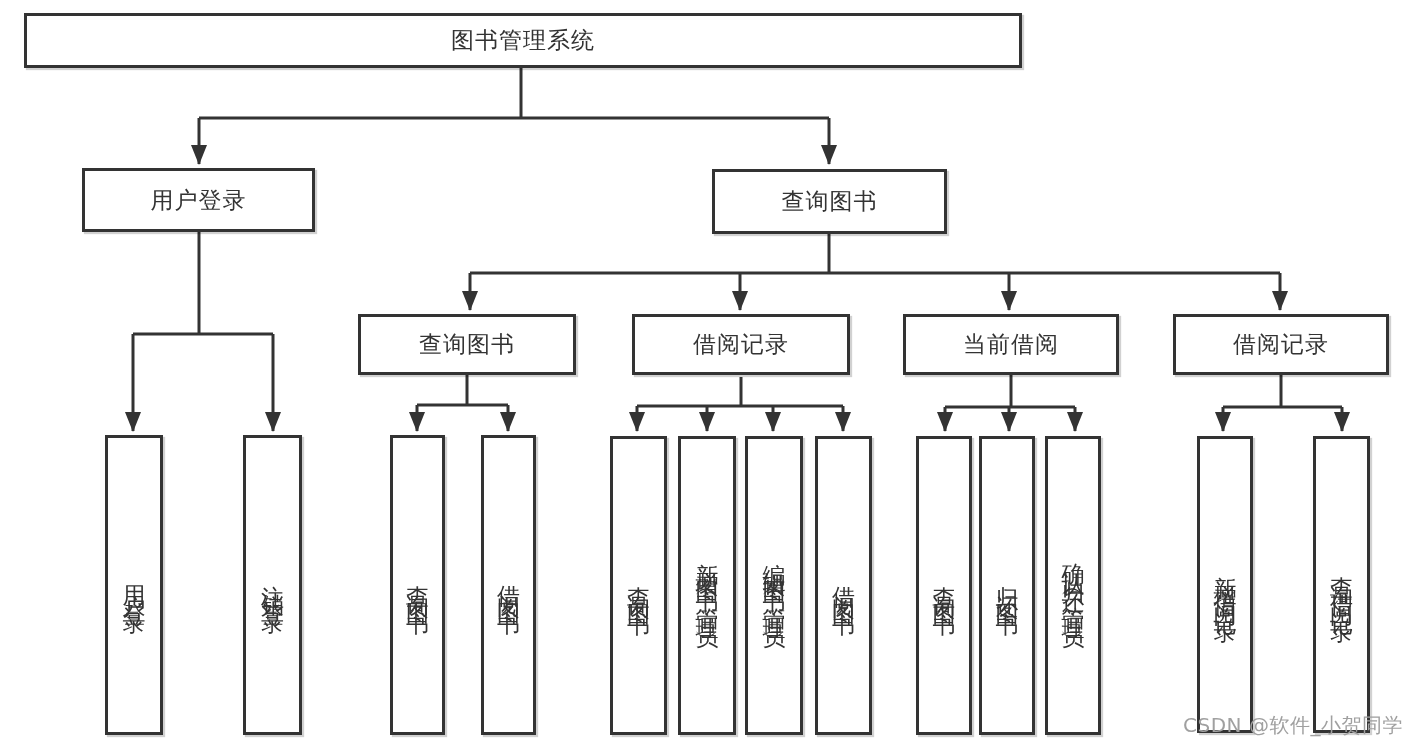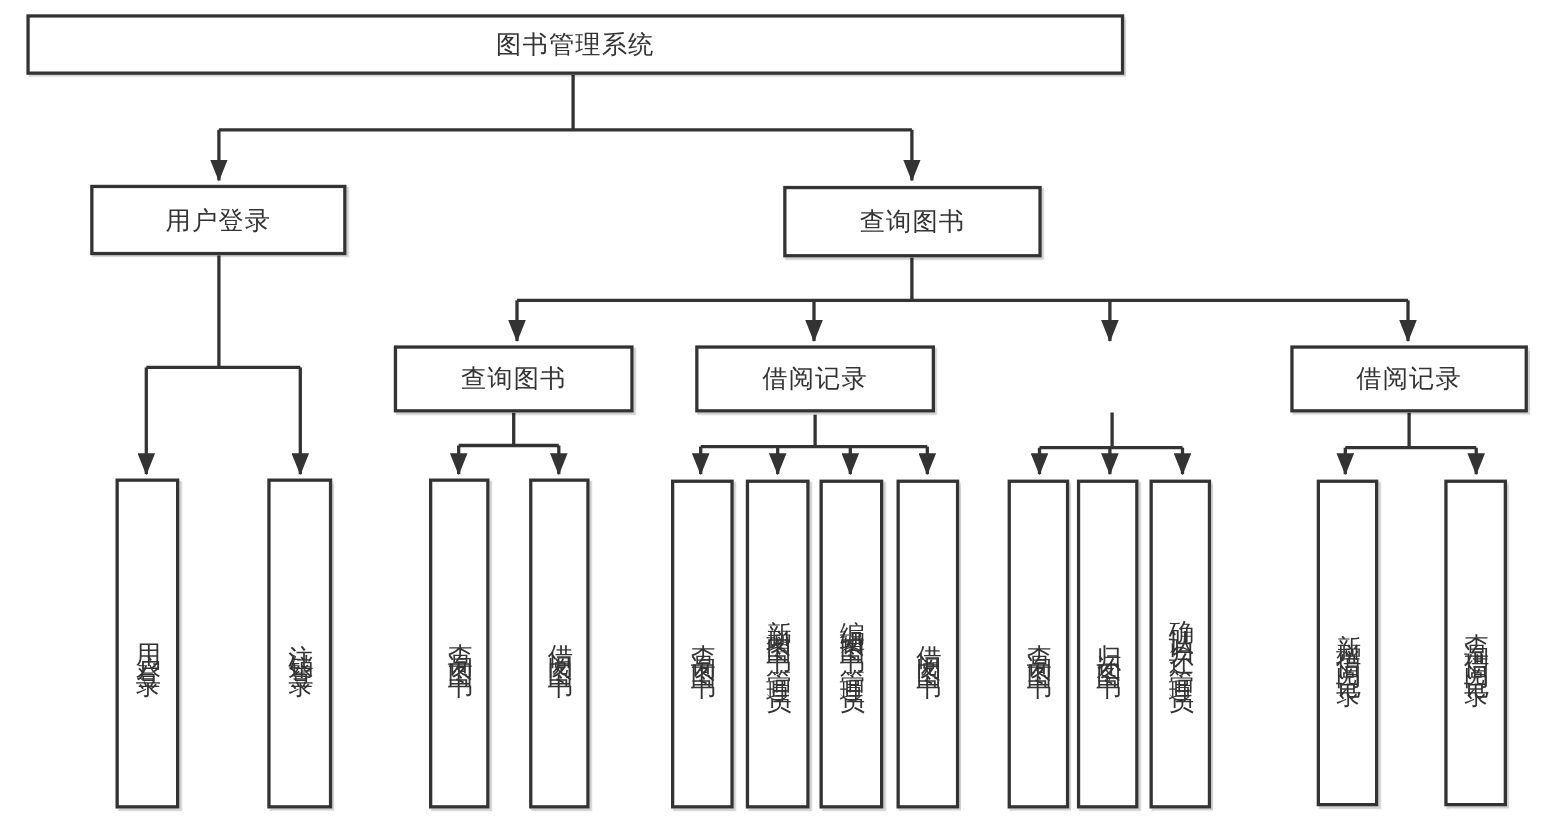--- a/index.html
+++ b/index.html
@@ -109,20 +109,23 @@
   <div class="hbox" style="left:712px;top:169px;width:235px;height:65px">
     <span>查询图书</span>
   </div>
 
   <div class="hbox" style="left:358px;top:314px;width:218px;height:61px">
     <span>查询图书</span>
   </div>
   <div class="hbox" style="left:632px;top:314px;width:218px;height:61px">
     <span>借阅记录</span>
   </div>
+  <div class="hbox" style="left:903px;top:314px;width:216px;height:61px">
+    <span>当前借阅</span>
+  </div>
   <div class="hbox" style="left:1173px;top:314px;width:216px;height:61px">
     <span>借阅记录</span>
   </div>
 
   <div class="vbox" style="left:105px;top:435px;width:58px;height:300px">
     <span>用户登录</span>
   </div>
   <div class="vbox" style="left:243px;top:435px;width:59px;height:300px">
     <span>注销登录</span>
   </div>
@@ -157,14 +160,15 @@
     <span>确认归还（管理员）</span>
   </div>
 
   <div class="vbox" style="left:1197px;top:436px;width:56px;height:297px">
     <span>新增借阅记录</span>
   </div>
   <div class="vbox" style="left:1313px;top:436px;width:57px;height:297px">
     <span>查询借阅记录</span>
   </div>
 
+  <div id="watermark">CSDN @软件_小贺同学</div>
 
 </div>
 
 </body></html>

